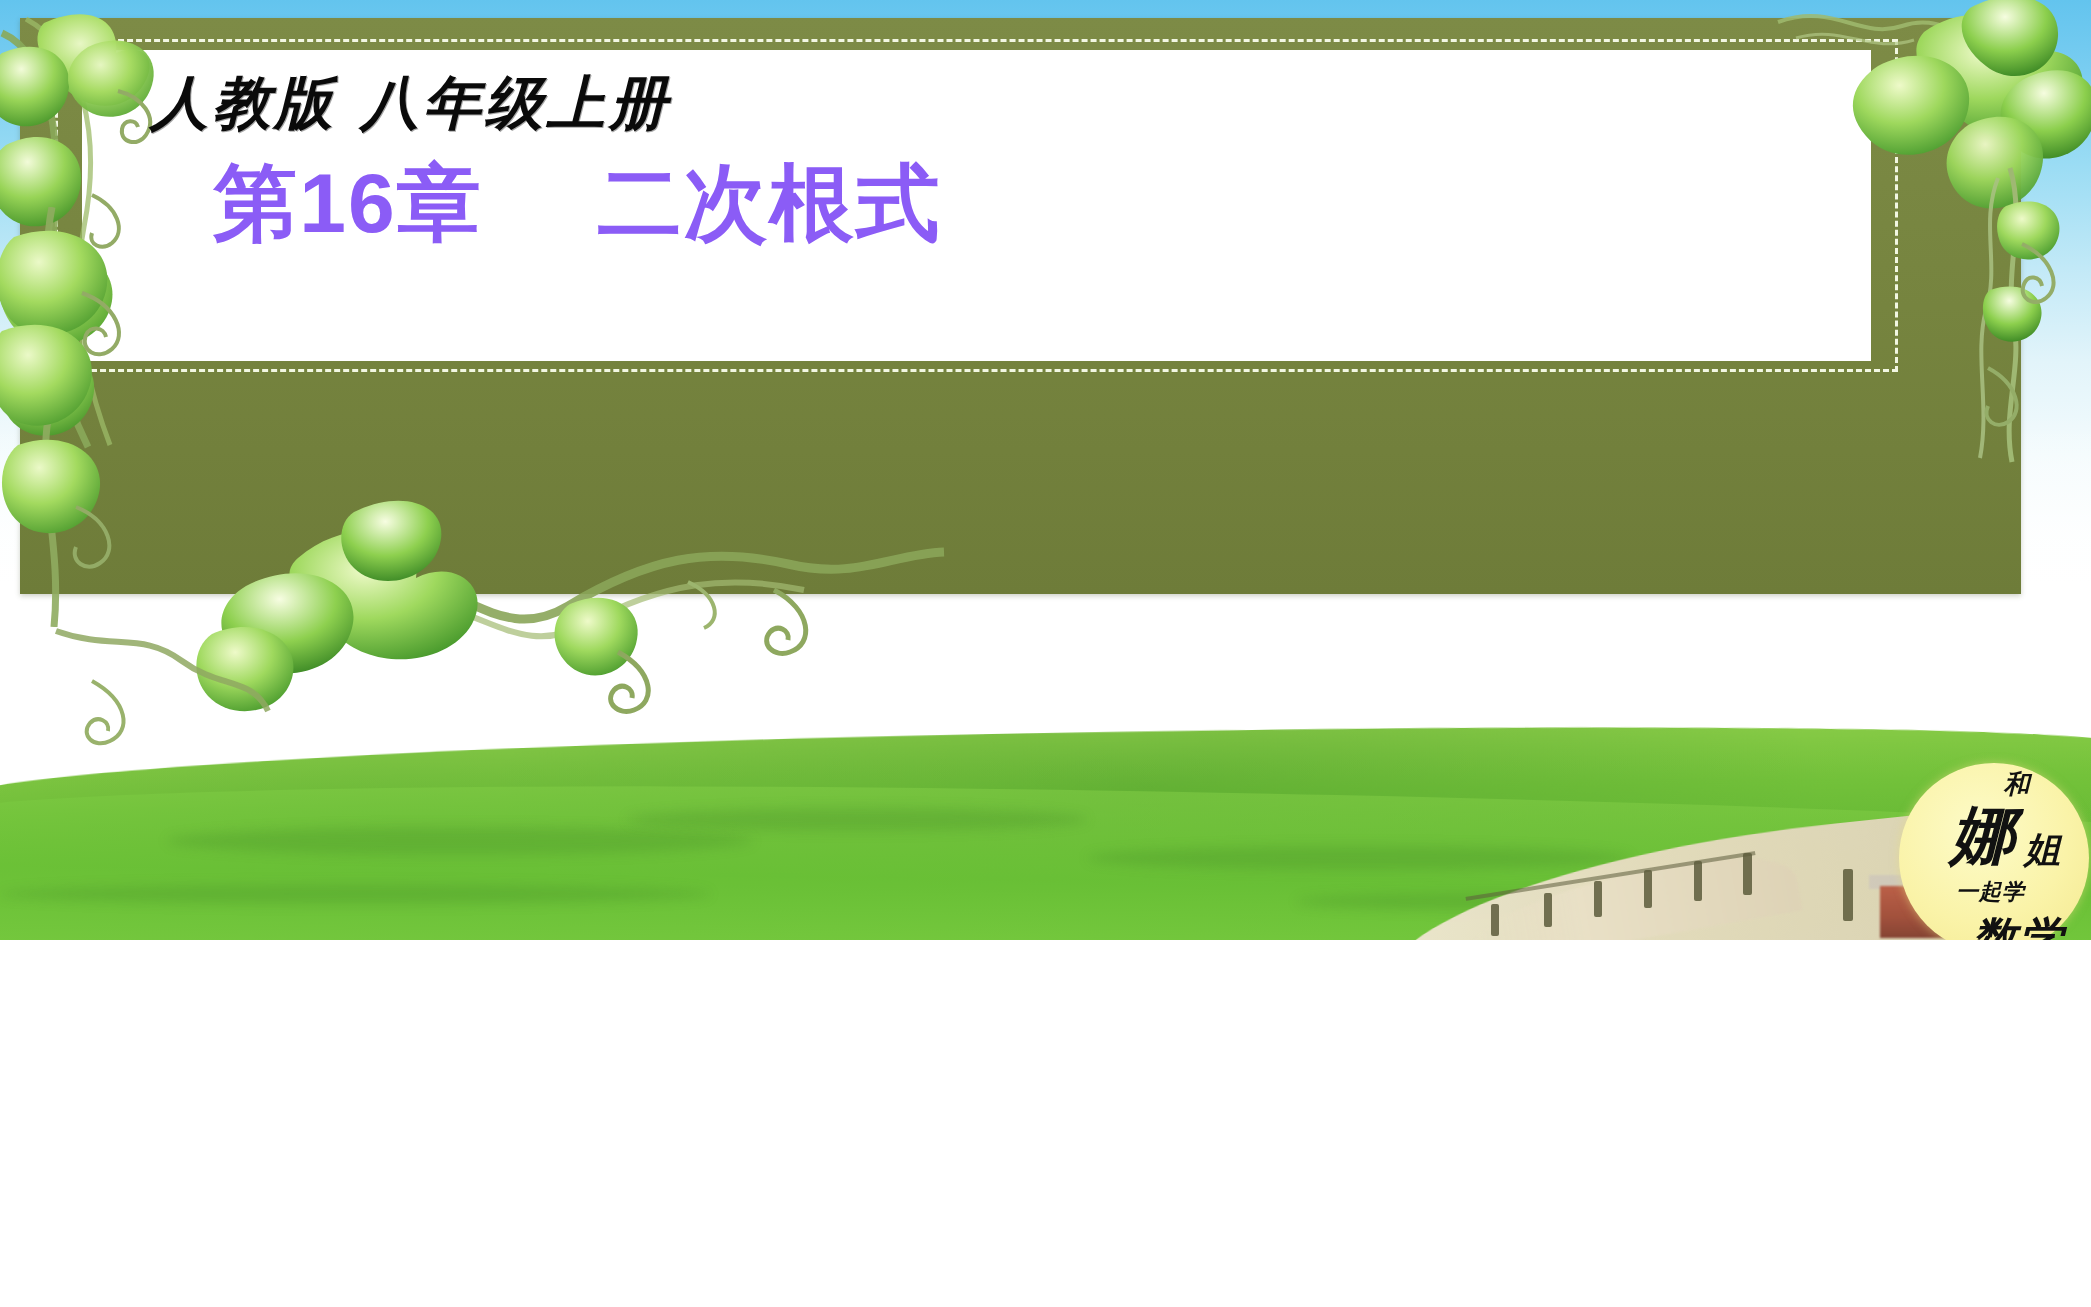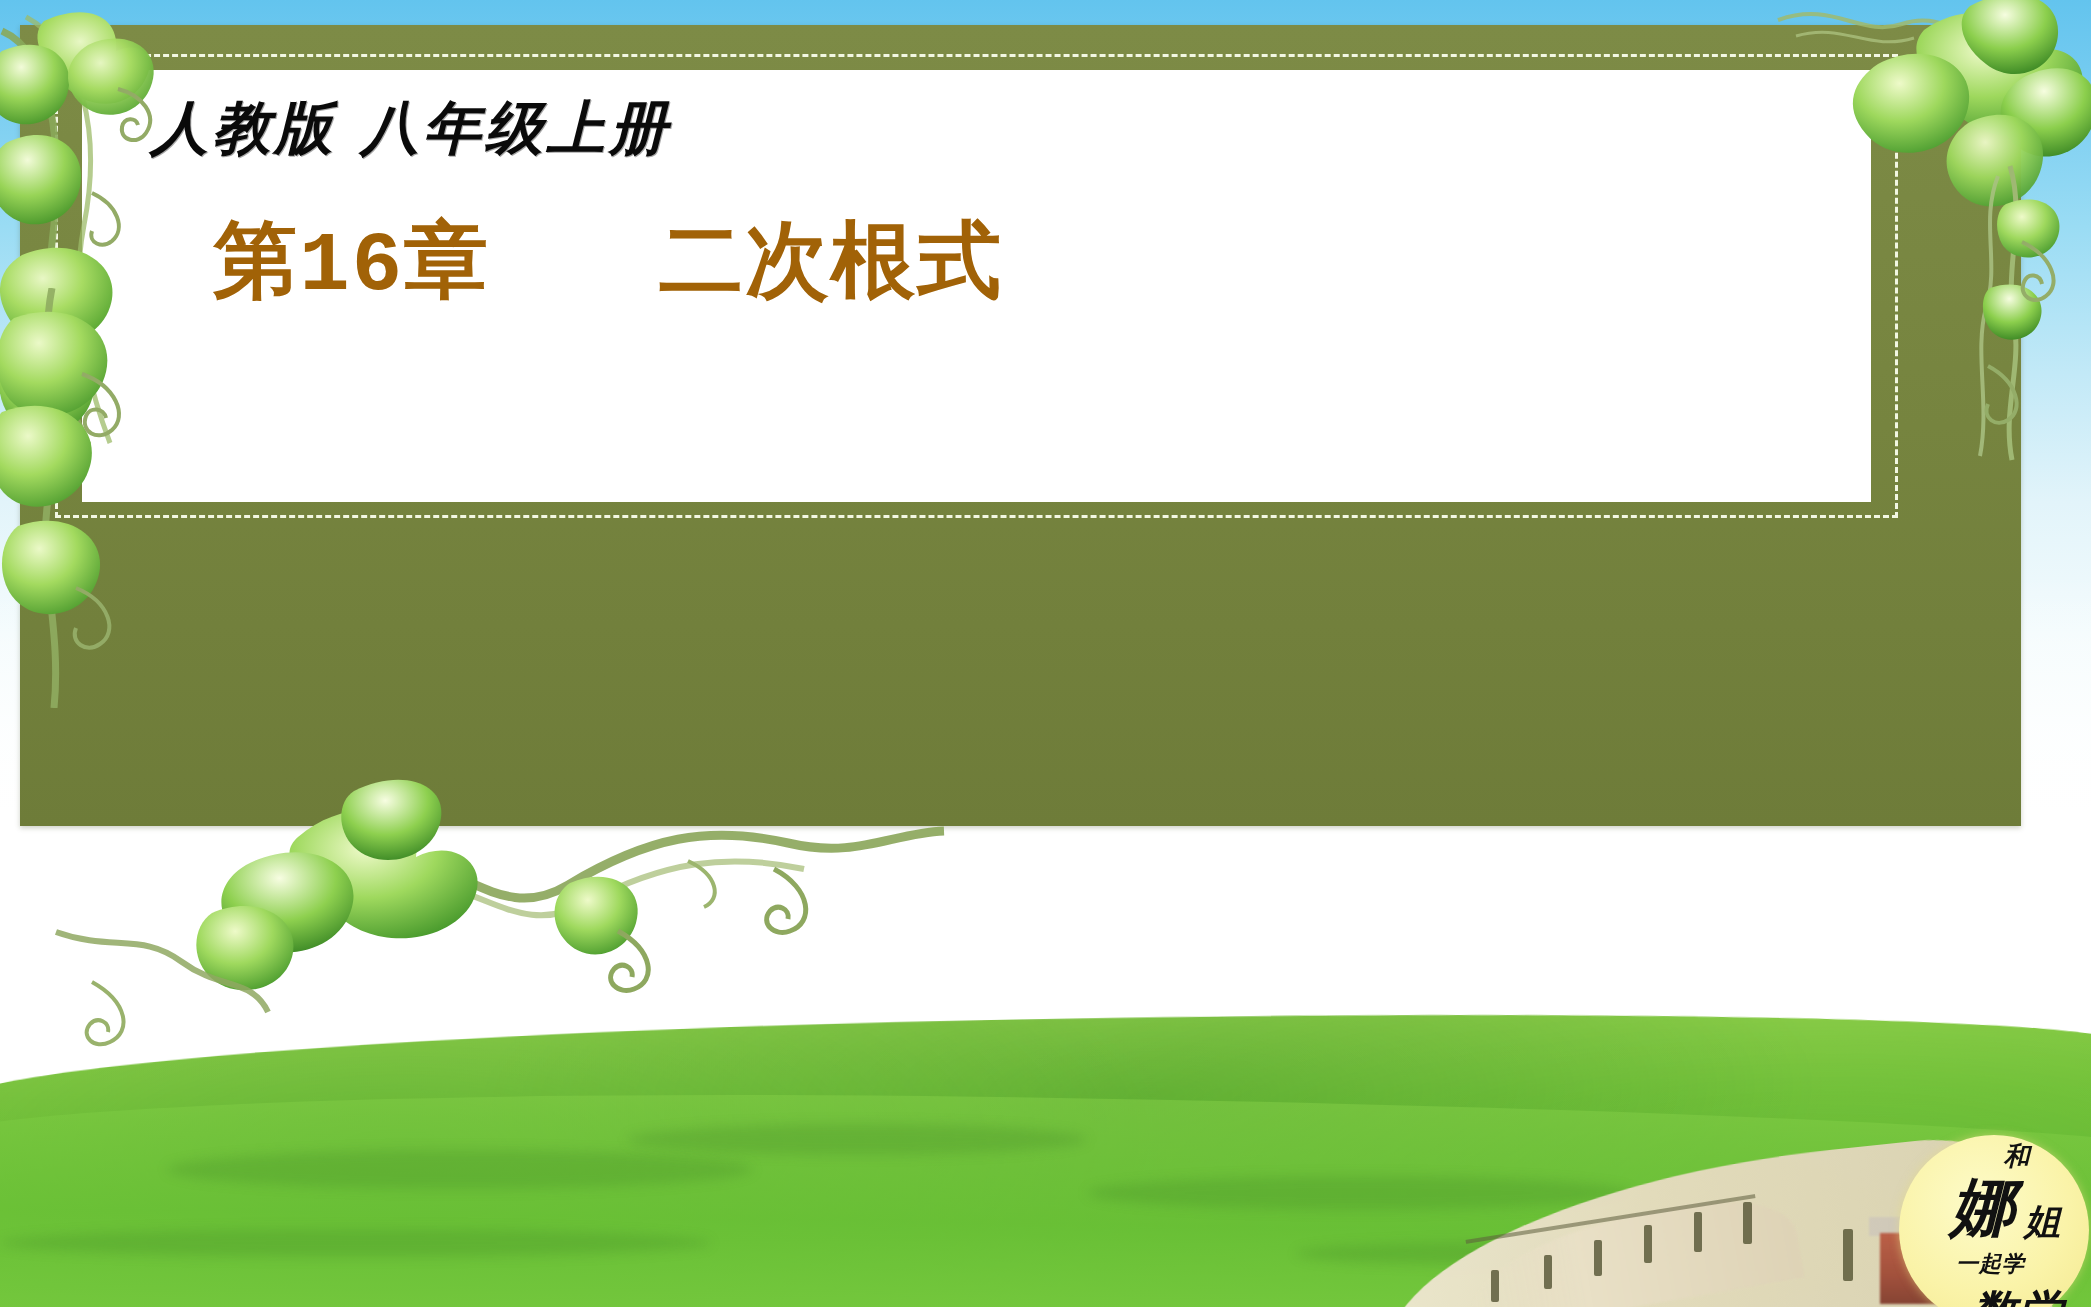--- a/index.html
+++ b/index.html
@@ -1,20 +1,20 @@
 <!DOCTYPE html>
 <html><head>
 <meta charset="utf-8">
 <style>
   html,body{margin:0;padding:0;background:#fff;}
   body{font-family:"DejaVu Sans","Liberation Sans",sans-serif;}
 
   .slide{
     position:relative;
-    width:2091px;height:1307px;
+    width:2091px;height:940px;
     overflow:hidden;
     background:#ffffff;
   }
 
   
   .bg-sky{
     position:absolute;left:0;top:0;width:100%;height:62%;
     background:linear-gradient(180deg,
        #63c4ee 0%, #79cdf1 12%, #9adcf4 28%,
        #c2e9f7 46%, #e2f4fa 62%, #f3fbfd 78%, #ffffff 100%);
@@ -108,23 +108,23 @@
   .subtitle{
     position:absolute;left:7.2%;top:6.9%;
     font-family:"DejaVu Serif","Liberation Serif",serif;
     font-weight:bold;font-style:italic;
     font-size:58px;color:#0a0a0a;letter-spacing:4px;
     white-space:nowrap;
     text-shadow:1px 1px 0 rgba(0,0,0,.35);
   }
   .chapter{
     position:absolute;left:10.2%;top:15.6%;
-    font-family:Liberation Mono, monospace;
+    font-family:Liberation Sans, sans-serif;
     font-weight:bold;
-    font-size:84px;color:#a16207;letter-spacing:2px;
+    font-size:84px;color:#8b5cf6;letter-spacing:2px;
     white-space:nowrap;
   }
   .chapter .gap{display:inline-block;width:64px;}
   .redline{
     position:absolute;left:27.5%;top:25.5%;
     font-family:"DejaVu Serif","Liberation Serif",serif;
     font-weight:bold;
     font-size:140px;color:#ef0c0c;letter-spacing:14px;
     white-space:nowrap;
     line-height:1.1;

